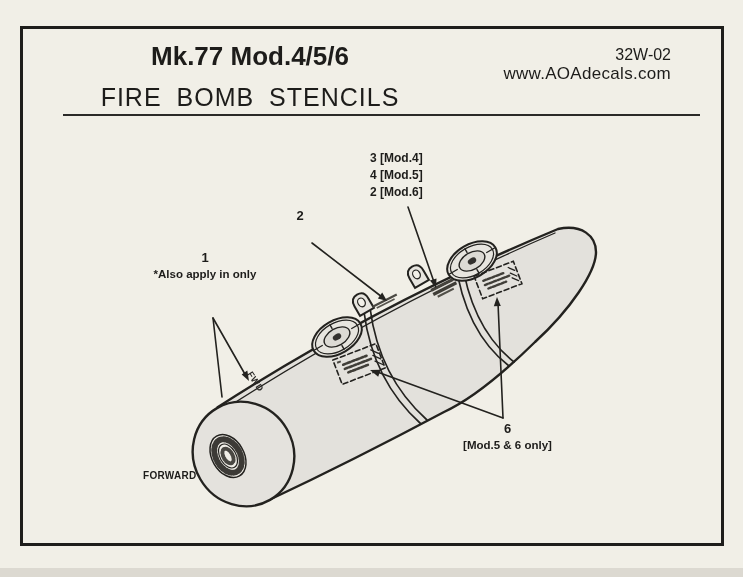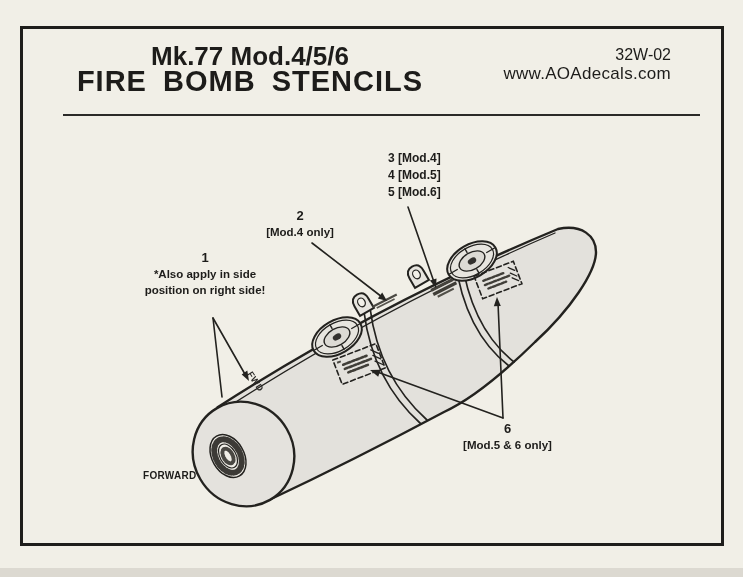--- a/index.html
+++ b/index.html
@@ -3,30 +3,30 @@
 <meta charset="utf-8">
 <style>
   html,body{margin:0;padding:0;}
   .page{position:relative;width:743px;height:577px;background:#f1efe7;overflow:hidden;
         font-family:"Liberation Sans",sans-serif;color:#1d1c1a;}
   .frame{position:absolute;left:20px;top:26px;width:704px;height:520px;
          border:3px solid #1e1d1b;box-sizing:border-box;}
   .scan-edge{position:absolute;left:0;bottom:0;width:743px;height:9px;background:#dcd9d1;}
   .title{position:absolute;left:70px;top:44px;width:360px;text-align:center;}
   .title .t1{font-size:26px;font-weight:bold;line-height:24px;}
-  .title .t2{font-size:29px;font-weight:bold;line-height:27px;letter-spacing:1px;word-spacing:7px;}
+  .title .t2{font-size:25px;font-weight:normal;line-height:27px;letter-spacing:1px;word-spacing:7px;margin-top:16px;}
   .brand{position:absolute;right:72px;top:46px;text-align:right;font-weight:normal;}
   .brand .code{font-size:16px;line-height:18px;}
   .brand .site{font-size:17px;line-height:20px;letter-spacing:0.3px;}
   .divider{position:absolute;left:63px;top:114px;width:637px;height:2px;background:#2b2a28;}
   .co{position:absolute;font-weight:bold;font-size:11.5px;line-height:16px;text-align:center;}
   .co .num{font-size:13px;}
   #co1{left:135px;top:250px;width:140px;}
   #co2{left:245px;top:208px;width:110px;}
-  #co345{left:388px;top:150px;text-align:left;line-height:17px;font-size:12px;}
+  #co345{left:370px;top:150px;text-align:left;line-height:17px;font-size:12px;}
   #co6{left:455px;top:421px;width:105px;}
   #forward{position:absolute;left:137px;top:470px;font-size:10px;font-weight:bold;letter-spacing:0.3px;padding-left:6px;}
   svg{position:absolute;left:0;top:0;}
 </style>
 </head>
 <body>
 
 <div class="page">
 
   <div class="frame"></div>
@@ -129,33 +129,31 @@
       <path d="M 503,418 L 376,371.5" stroke-width="1.6"></path>
       <polygon points="370,370 380.6,369.7 378.2,376.7" fill="#23221f" stroke="none"></polygon>
 
       <path d="M 503,418 L 498,303" stroke-width="1.6"></path>
       <polygon points="497,297 500.8,306 493.8,306.2" fill="#23221f" stroke="none"></polygon>
     </g>
   </svg>
 
   <div class="co" id="co1">
     <div class="num">1</div>
-    <div>*Also apply in side</div>
-    <div>position on right side!</div>
+    <div>*Also apply in only</div>
   </div>
 
   <div class="co" id="co2">
     <div class="num">2</div>
-    <div>[Mod.4 only]</div>
   </div>
 
   <div class="co" id="co345">
     <div>3 [Mod.4]</div>
     <div>4 [Mod.5]</div>
-    <div>5 [Mod.6]</div>
+    <div>2 [Mod.6]</div>
   </div>
 
   <div class="co" id="co6">
     <div class="num">6</div>
     <div>[Mod.5 &amp; 6 only]</div>
   </div>
 
   <div id="forward">FORWARD</div>
 
   <div class="scan-edge"></div>

